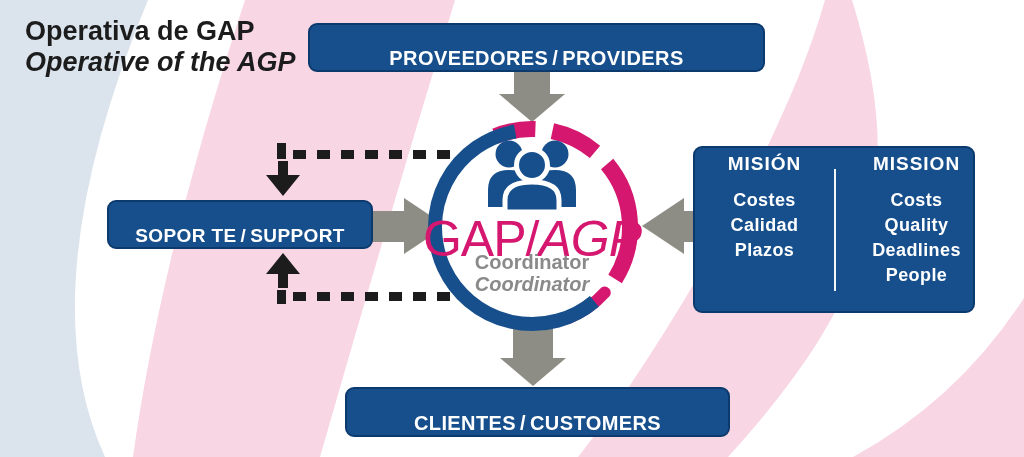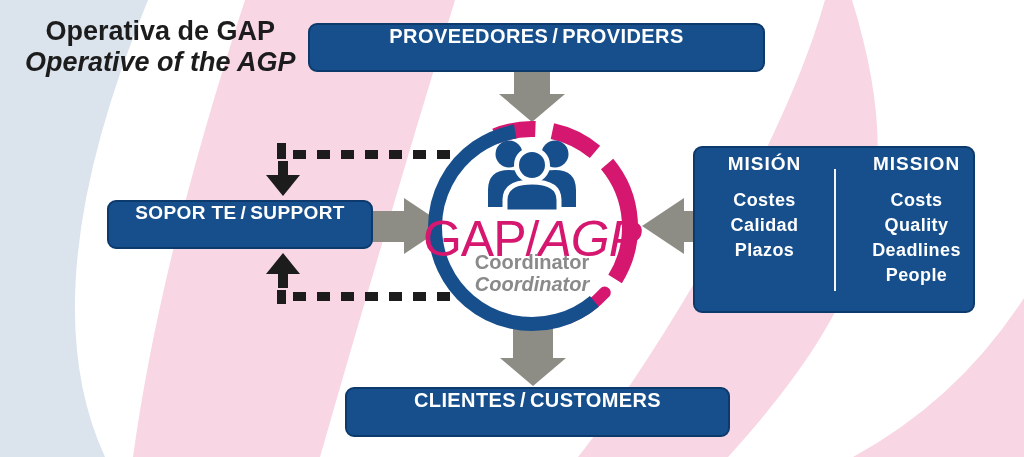--- a/index.html
+++ b/index.html
@@ -2,27 +2,27 @@
 <html style="--box_blue: #174f8c; --magenta: #d5176f; --arrow_gray: #8d8d85; --text_gray: #8a8a8a; --black: #1c1c1c; --stripe_pink: #f8d6e3; --stripe_blue_gray: #dbe3ec;"><head>
 <meta charset="utf-8">
 <style>
   html,body{margin:0;padding:0;background:#fff;font-family:"Liberation Sans",sans-serif;}
   .stage{position:relative;width:1024px;height:457px;overflow:hidden;background:#fff;}
 
   .bg{position:absolute;left:0;top:0;z-index:0;}
 
   
   .title{position:absolute;left:25px;top:16px;z-index:3;color:var(--black,#1c1c1c);}
-  .title .t1{font-size:27px;font-weight:bold;line-height:31px;text-align:center;}
+  .title .t1{font-size:27px;font-weight:bold;line-height:31px;}
   .title .t2{font-size:27px;font-weight:bold;font-style:italic;line-height:31px;}
 
   
   .box{position:absolute;z-index:4;background:var(--box_blue,#174f8c);
        border:2px solid #0d3a6d;border-radius:9px;color:#fff;font-weight:bold;
-       display:flex;align-items:flex-start;justify-content:center;box-sizing:border-box;
+       display:flex;align-items:flex-end;justify-content:center;box-sizing:border-box;
        letter-spacing:.4px;}
   .box .it{}
   .box .sep{padding:0 4px;}
   .box-providers{left:308px;top:23px;width:457px;height:49px;font-size:20px;}
   .box-support{left:107px;top:200px;width:266px;height:49px;font-size:19px;}
   .box-customers{left:345px;top:387px;width:385px;height:50px;font-size:20px;}
 
   
   .box-mission{left:693px;top:146px;width:282px;height:167px;display:block;padding-top:5px;}
   .mission-grid{position:relative;display:grid;grid-template-columns:1fr 1fr;text-align:center;height:100%;}

